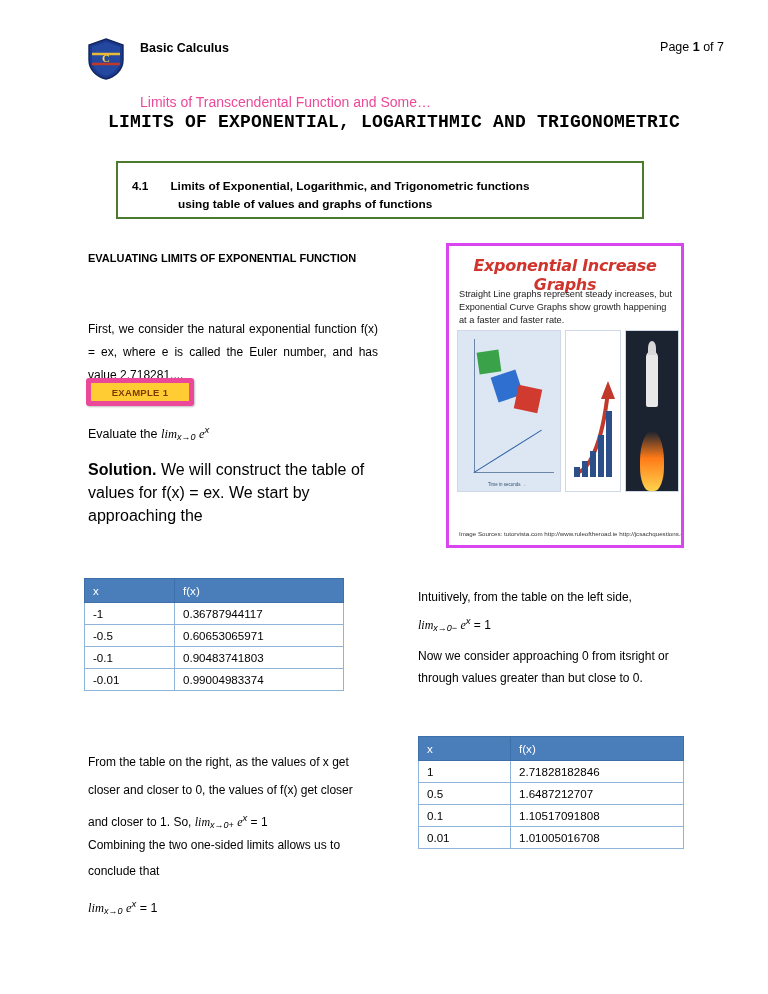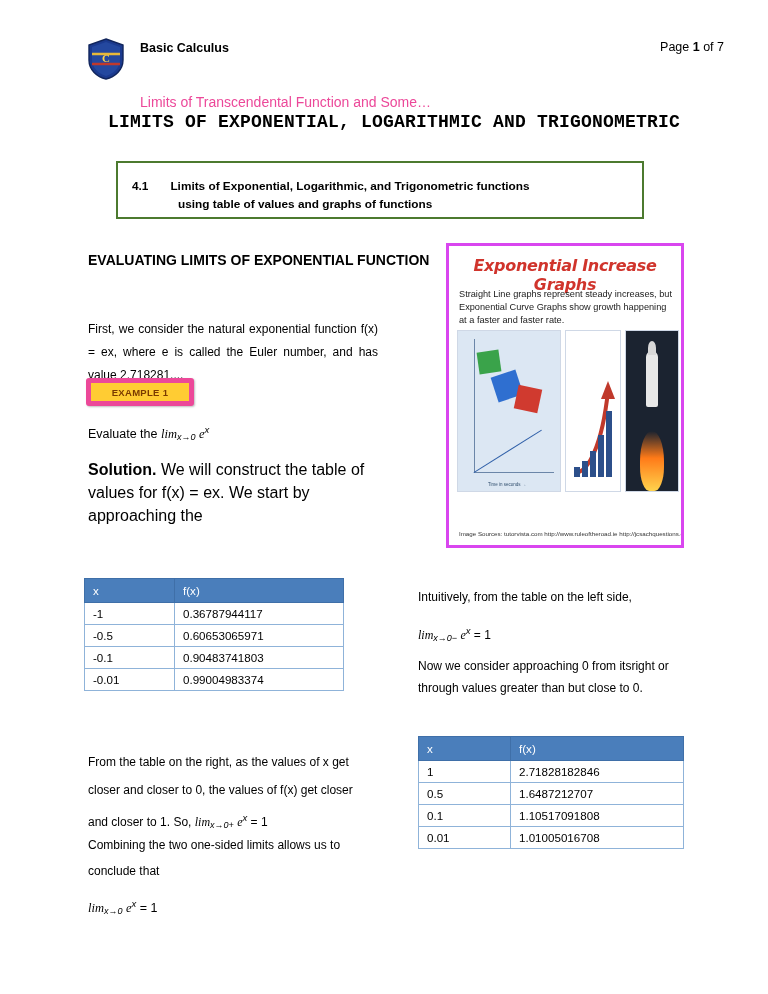--- a/index.html
+++ b/index.html
@@ -89,21 +89,21 @@
     position: absolute;
     top: 34px; left: 60px;
     font-size: 11.8px;
     font-weight: bold;
   }
 
   
   .section-label {
     position: absolute;
     top: 252px; left: 88px;
-    font-size: 14px;
+    font-size: 11px;
     font-weight: bold;
   }
 
   
   .para-intro {
     position: absolute;
     top: 318px; left: 88px;
     width: 290px;
     font-size: 12px;
     line-height: 23px;
@@ -250,21 +250,21 @@
 
   
   .right-note {
     position: absolute;
     top: 586px; left: 418px;
     width: 268px;
     font-size: 12px;
     line-height: 22px;
     text-align: justify;
   }
-  .right-note .l2 { display: block; margin-top: 12px; }
+  .right-note .l2 { display: block; margin-top: 2px; }
   .right-note .l3 { display: block; margin-top: 6px; text-align: left; }
 
   
   .bl-para1 {
     position: absolute;
     top: 748px; left: 88px;
     width: 270px;
     font-size: 12px;
     line-height: 28px;
   }

